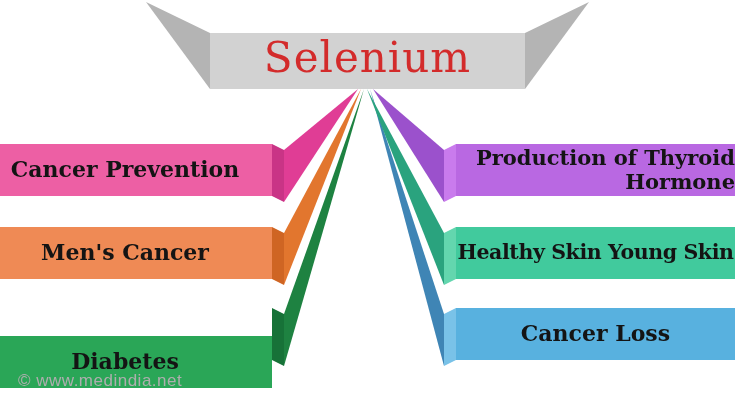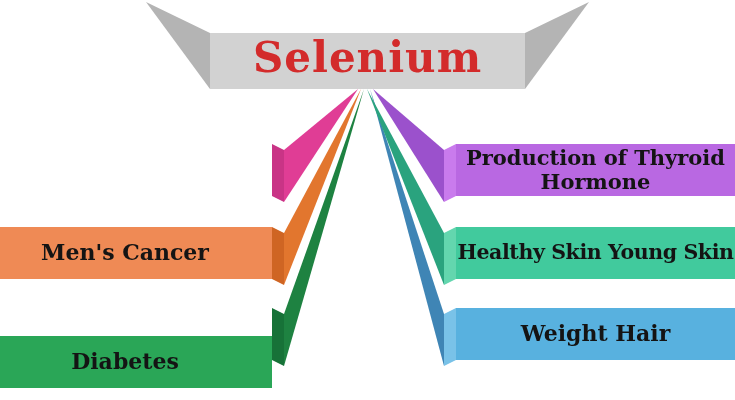--- a/index.html
+++ b/index.html
@@ -4,32 +4,32 @@
 <style>
   html,body{margin:0;padding:0;background:#fff;}
   #stage{
     position:relative;width:735px;height:400px;overflow:hidden;background:#ffffff;
     font-family:"DejaVu Serif","Liberation Serif",serif;
   }
   #diagram-svg{position:absolute;left:0;top:0;width:735px;height:400px;z-index:0;}
   .banner-title{
     position:absolute;left:210px;top:33px;width:315px;height:48px;z-index:2;
     display:flex;align-items:center;justify-content:center;
-    font-size:42px;font-weight:700;letter-spacing:1px;
+    font-size:42px;font-weight:400;letter-spacing:1px;
   }
   .bar{
     position:absolute;height:52px;z-index:1;
     display:flex;align-items:center;justify-content:center;
     font-weight:700;font-size:22px;text-align:center;line-height:1.15;
   }
   .bar-left{left:0;width:272px;padding-right:22px;box-sizing:border-box;}
   .bar-right{left:456px;width:279px;}
   .row0{top:144px;} .row1{top:227px;} .row2{top:308px;}
   .fit-tight{font-size:20.5px;letter-spacing:-0.4px;}
-  .two-line{font-size:21px;padding:0 0;box-sizing:border-box;}
+  .two-line{font-size:21px;padding:0 0;box-sizing:border-box;text-align:right;}
   .watermark{
     position:absolute;left:18px;top:371px;z-index:2;
     font-family:"Liberation Sans","DejaVu Sans",sans-serif;
     font-size:17px;font-weight:400;letter-spacing:0.5px;
   }
 </style>
 </head>
 <body>
 
 <div id="stage">
@@ -52,30 +52,34 @@
         <polygon points="272,227 284,233 284,285 272,279" fill="#cf6523"></polygon>
         <polygon points="272,308 284,314 284,366 272,360" fill="#177238"></polygon>
         <polygon points="456,144 444,150 444,202 456,196" fill="#c97bed"></polygon>
         <polygon points="456,227 444,233 444,285 456,279" fill="#63d6ae"></polygon>
         <polygon points="456,308 444,314 444,366 456,360" fill="#79c2e8"></polygon>
       </g>
   </svg>
 
   <div class="banner-title" style="color: rgb(211, 43, 43);">Selenium</div>
 
+  <div class="bar bar-left row0" style="background: rgb(237, 95, 164); color: rgb(20, 20, 20);">
+    <span>Cancer Prevention</span>
+  </div>
   <div class="bar bar-left row1" style="background: rgb(239, 138, 85); color: rgb(20, 20, 20);">
     <span>Men's Cancer</span>
   </div>
   <div class="bar bar-left row2" style="background: rgb(42, 166, 87); color: rgb(20, 20, 20); margin-top: 28px;">
     <span>Diabetes</span>
   </div>
 
   <div class="bar bar-right row0 two-line" style="background: rgb(185, 104, 226); color: rgb(20, 20, 20);">
     <span>Production of Thyroid Hormone</span>
   </div>
   <div class="bar bar-right row1 fit-tight" style="background: rgb(65, 202, 157); color: rgb(20, 20, 20);">
     <span>Healthy Skin Young Skin</span>
   </div>
   <div class="bar bar-right row2" style="background: rgb(88, 177, 223); color: rgb(20, 20, 20);">
-    <span>Weight Hair</span>
+    <span>Cancer Loss</span>
   </div>
 
+  <div class="watermark" style="color: rgb(174, 174, 174);">© www.medindia.net</div>
 </div>
 
 </body></html>

